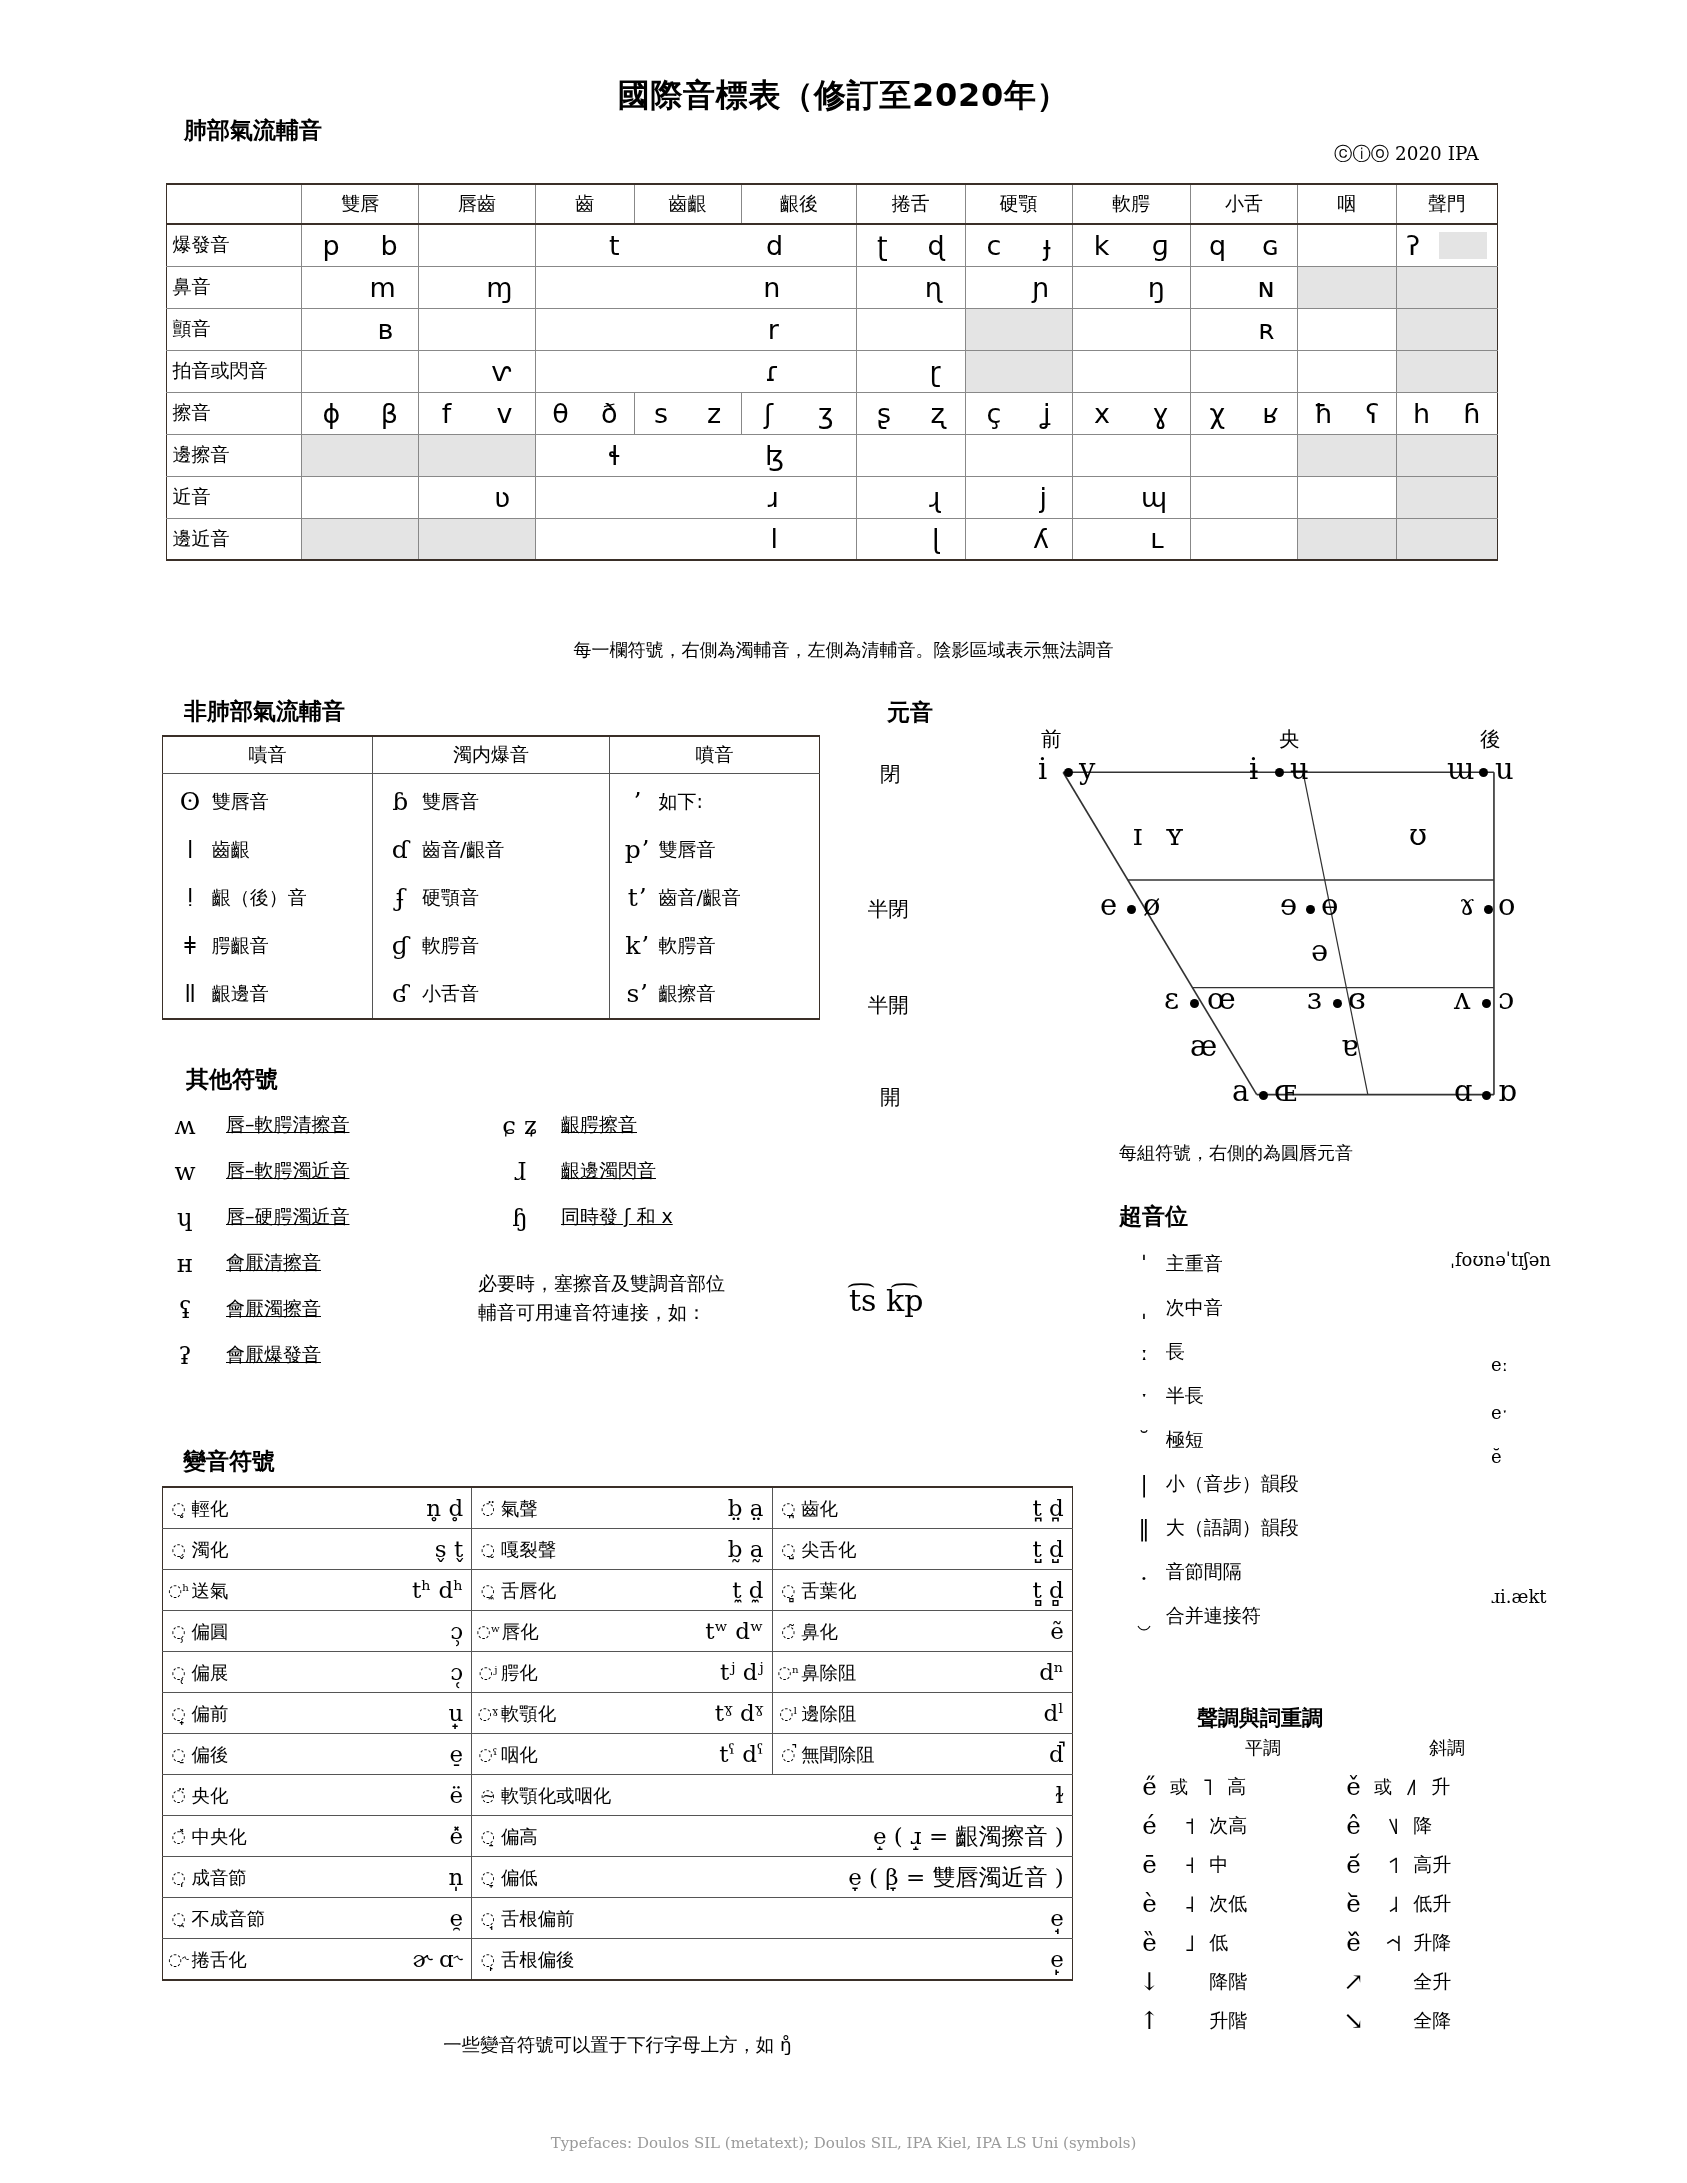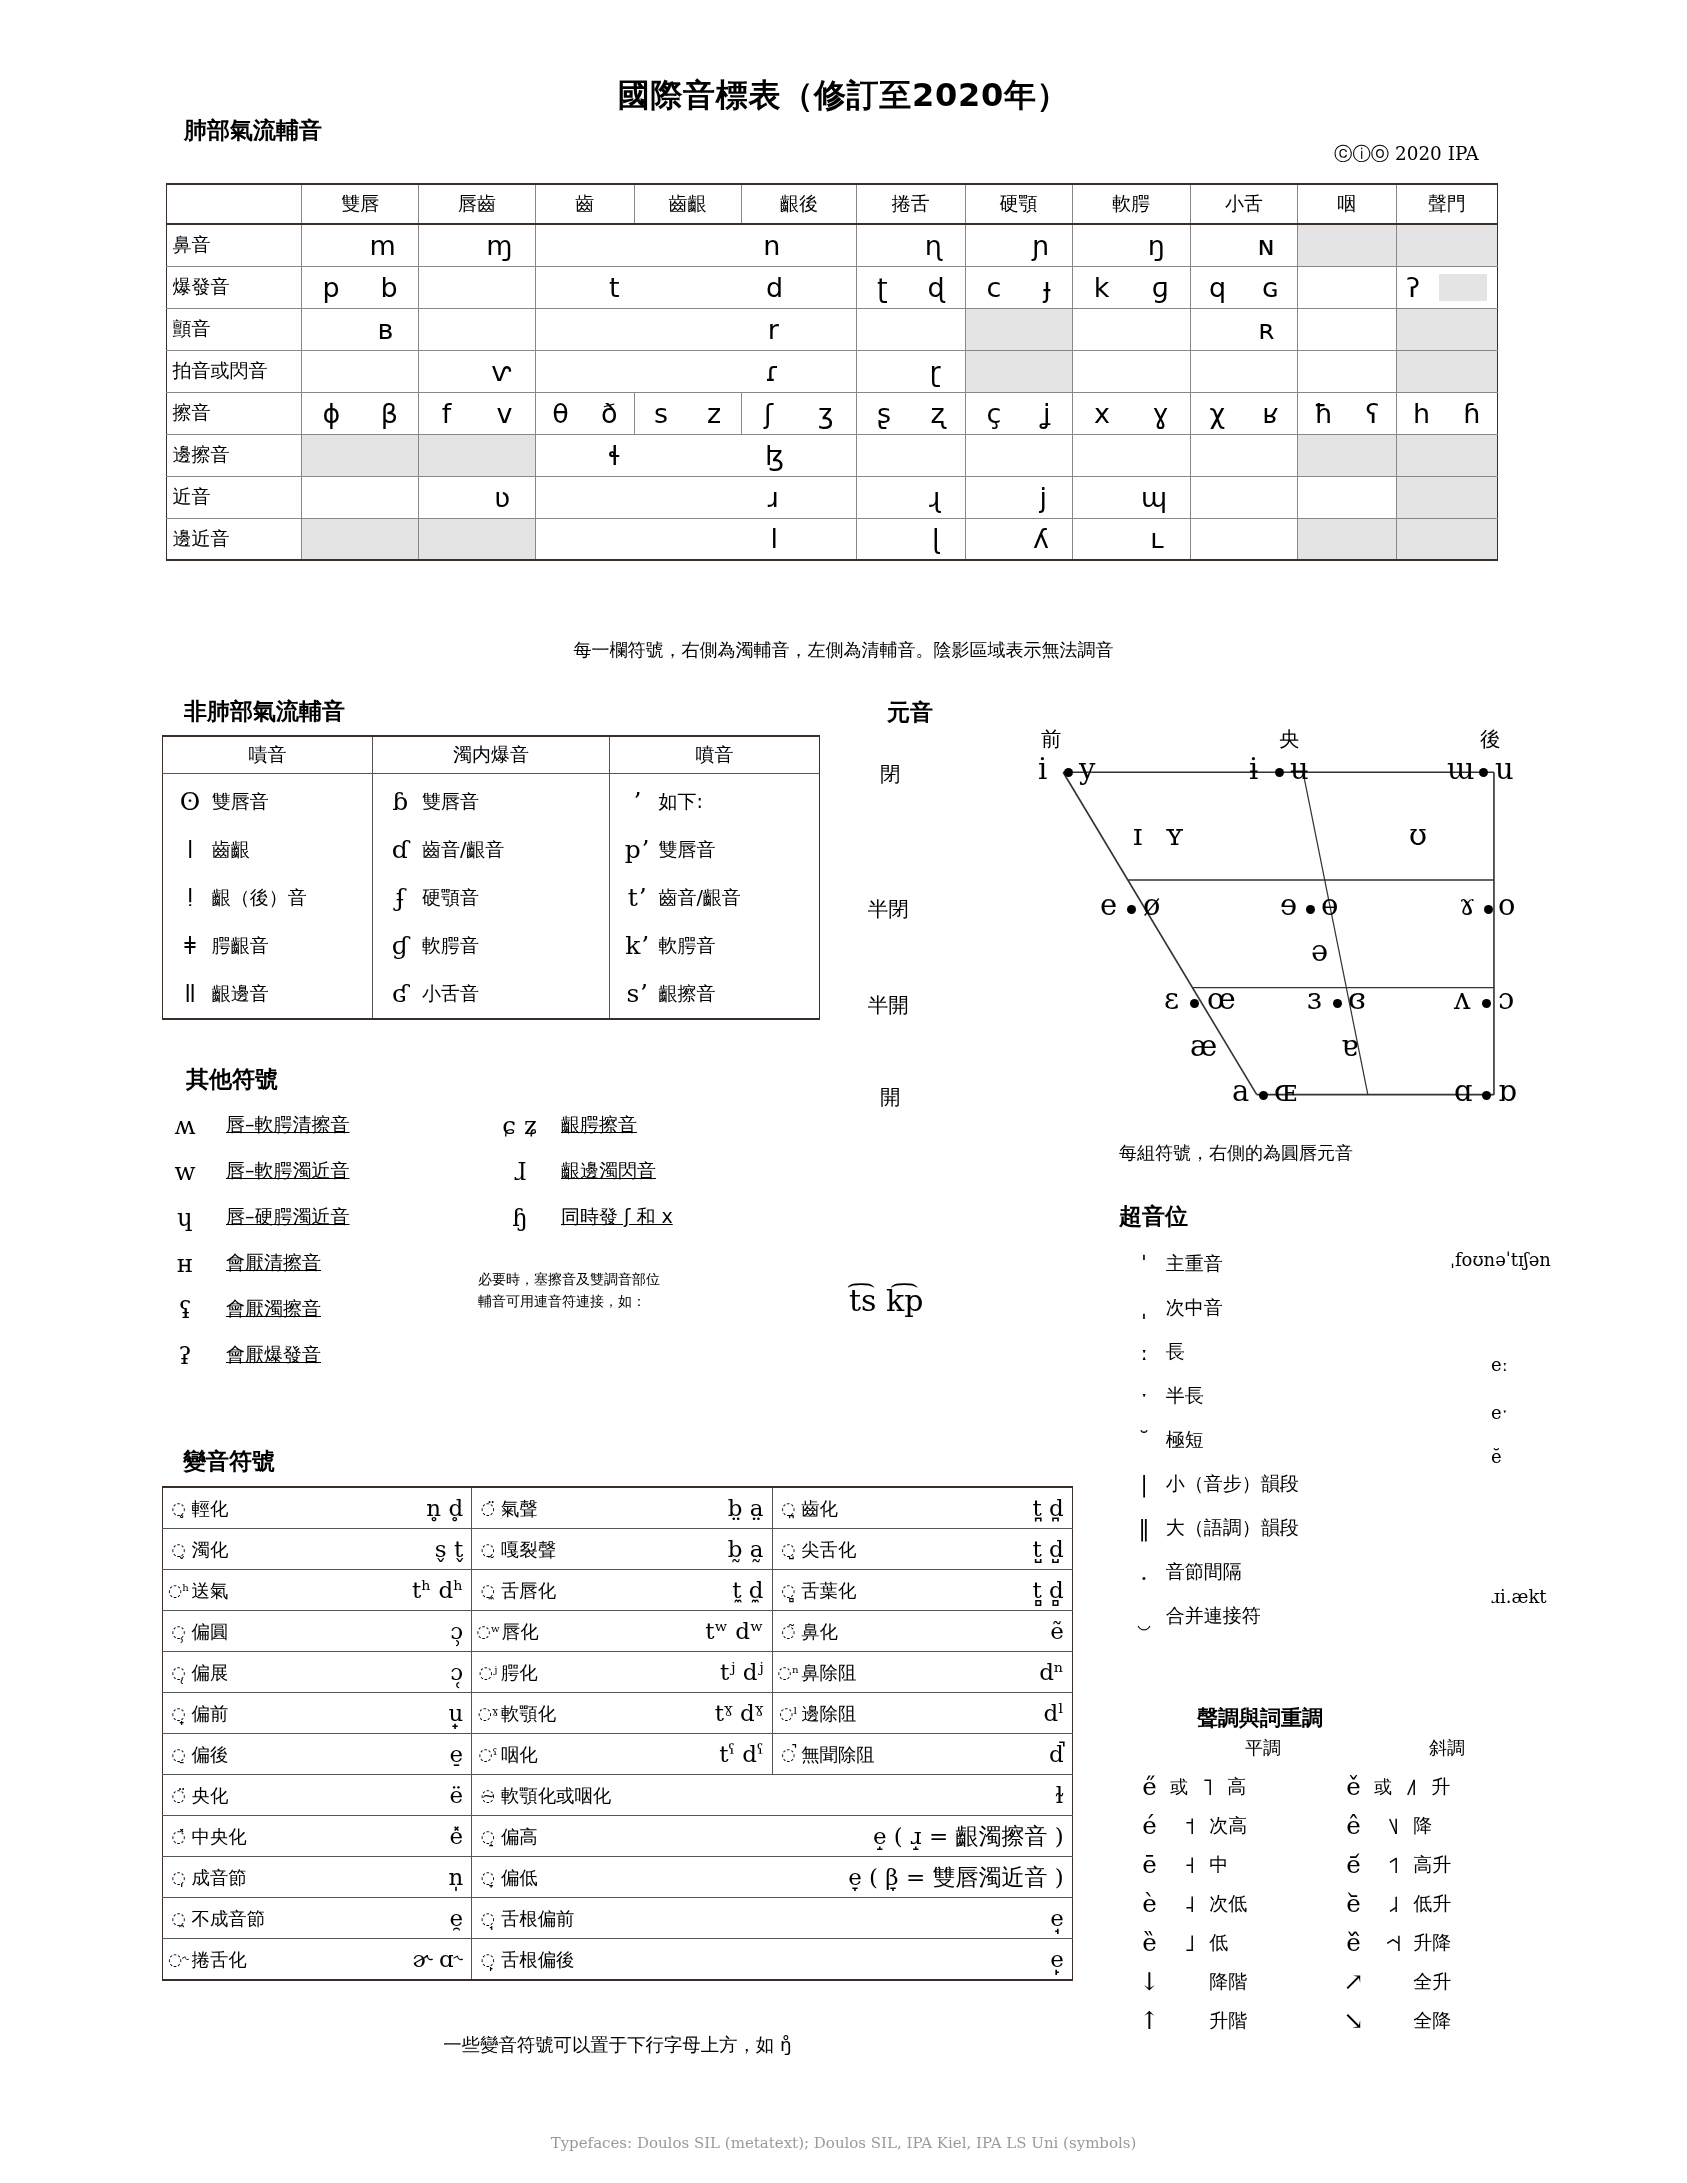--- a/index.html
+++ b/index.html
@@ -68,21 +68,21 @@
   .np-lbl { font-size:19px; margin-left:4.1px; white-space:nowrap; }
 
   
   #other-h { left:186px; top:1064px; }
   #other-left { position:absolute; left:166px; top:1102px; }
   #other-right { position:absolute; left:501px; top:1102px; }
   .os-row { display:flex; align-items:center; height:46px; }
   .os-sym { font-size:24.6px; min-width:38px; text-align:center;
             font-family:"DejaVu Serif","Liberation Serif",serif; }
   .os-lbl { font-size:19px; margin-left:22px; white-space:nowrap;text-decoration:underline; }
-  #affr-note { position:absolute; left:478px; top:1269px; font-size:14px; line-height:1.55; }
+  #affr-note { position:absolute; left:478px; top:1269px; font-size:19px; line-height:1.55; }
   #affr-ex { position:absolute; left:849px; top:1283px; font-size:30px;
              font-family:"DejaVu Serif","Liberation Serif",serif; white-space:nowrap; }
 
   
   #vowel-h { left:887px; top:697px; }
   #vowel-area { position:absolute; left:880px; top:730px; width:778px; height:409px; }
   #vowel-area svg { position:absolute; left:0; top:0; }
   .v-lbl { position:absolute; font-size:20.5px; white-space:nowrap; }
   .v-sym { position:absolute; font-size:29px; font-family:"DejaVu Serif","Liberation Serif",serif;
            white-space:nowrap; line-height:1; }
@@ -164,20 +164,77 @@
           <th class="colh">齒齦</th>
           <th class="colh">齦後</th>
           <th class="colh">捲舌</th>
           <th class="colh">硬顎</th>
           <th class="colh">軟腭</th>
           <th class="colh">小舌</th>
           <th class="colh">咽</th>
           <th class="colh tb-right">聲門</th>
         </tr>
         <tr>
+          <td class="rowh tb-left">爆發音</td>
+          <td class="cell">
+            <div class="pair">
+              <span class="ipa">p</span>
+              <span class="ipa">b</span>
+            </div>
+          </td>
+          <td class="cell">
+            <div class="pair">
+              <span class="ipa"></span>
+              <span class="ipa"></span>
+            </div>
+          </td>
+          <td class="cell" colspan="3">
+            <div class="pair">
+              <span class="ipa">t</span>
+              <span class="ipa">d</span>
+            </div>
+          </td>
+          <td class="cell">
+            <div class="pair">
+              <span class="ipa">ʈ</span>
+              <span class="ipa">ɖ</span>
+            </div>
+          </td>
+          <td class="cell">
+            <div class="pair">
+              <span class="ipa">c</span>
+              <span class="ipa">ɟ</span>
+            </div>
+          </td>
+          <td class="cell">
+            <div class="pair">
+              <span class="ipa">k</span>
+              <span class="ipa">ɡ</span>
+            </div>
+          </td>
+          <td class="cell">
+            <div class="pair">
+              <span class="ipa">q</span>
+              <span class="ipa">ɢ</span>
+            </div>
+          </td>
+          <td class="cell">
+            <div class="pair">
+              <span class="ipa"></span>
+              <span class="ipa" style="background: rgb(228, 228, 228); min-width: 48%; align-self: stretch;"></span>
+            </div>
+          </td>
+          <td class="cell tb-right">
+            <div class="pair">
+              <span class="ipa">ʔ</span>
+              <span class="ipa" style="background: rgb(228, 228, 228); min-width: 48%; align-self: stretch;"></span>
+            </div>
+          </td>
+        </tr>
+        <tr>
           <td class="rowh tb-left">鼻音</td>
           <td class="cell">
             <div class="pair">
               <span class="ipa"></span>
               <span class="ipa">m</span>
             </div>
           </td>
           <td class="cell">
             <div class="pair">
               <span class="ipa"></span>
@@ -209,77 +266,20 @@
             </div>
           </td>
           <td class="cell">
             <div class="pair">
               <span class="ipa"></span>
               <span class="ipa">ɴ</span>
             </div>
           </td>
           <td class="cell shaded"></td>
           <td class="cell shaded tb-right"></td>
-        </tr>
-        <tr>
-          <td class="rowh tb-left">爆發音</td>
-          <td class="cell">
-            <div class="pair">
-              <span class="ipa">p</span>
-              <span class="ipa">b</span>
-            </div>
-          </td>
-          <td class="cell">
-            <div class="pair">
-              <span class="ipa"></span>
-              <span class="ipa"></span>
-            </div>
-          </td>
-          <td class="cell" colspan="3">
-            <div class="pair">
-              <span class="ipa">t</span>
-              <span class="ipa">d</span>
-            </div>
-          </td>
-          <td class="cell">
-            <div class="pair">
-              <span class="ipa">ʈ</span>
-              <span class="ipa">ɖ</span>
-            </div>
-          </td>
-          <td class="cell">
-            <div class="pair">
-              <span class="ipa">c</span>
-              <span class="ipa">ɟ</span>
-            </div>
-          </td>
-          <td class="cell">
-            <div class="pair">
-              <span class="ipa">k</span>
-              <span class="ipa">ɡ</span>
-            </div>
-          </td>
-          <td class="cell">
-            <div class="pair">
-              <span class="ipa">q</span>
-              <span class="ipa">ɢ</span>
-            </div>
-          </td>
-          <td class="cell">
-            <div class="pair">
-              <span class="ipa"></span>
-              <span class="ipa" style="background: rgb(228, 228, 228); min-width: 48%; align-self: stretch;"></span>
-            </div>
-          </td>
-          <td class="cell tb-right">
-            <div class="pair">
-              <span class="ipa">ʔ</span>
-              <span class="ipa" style="background: rgb(228, 228, 228); min-width: 48%; align-self: stretch;"></span>
-            </div>
-          </td>
         </tr>
         <tr>
           <td class="rowh tb-left">顫音</td>
           <td class="cell">
             <div class="pair">
               <span class="ipa"></span>
               <span class="ipa">ʙ</span>
             </div>
           </td>
           <td class="cell">

